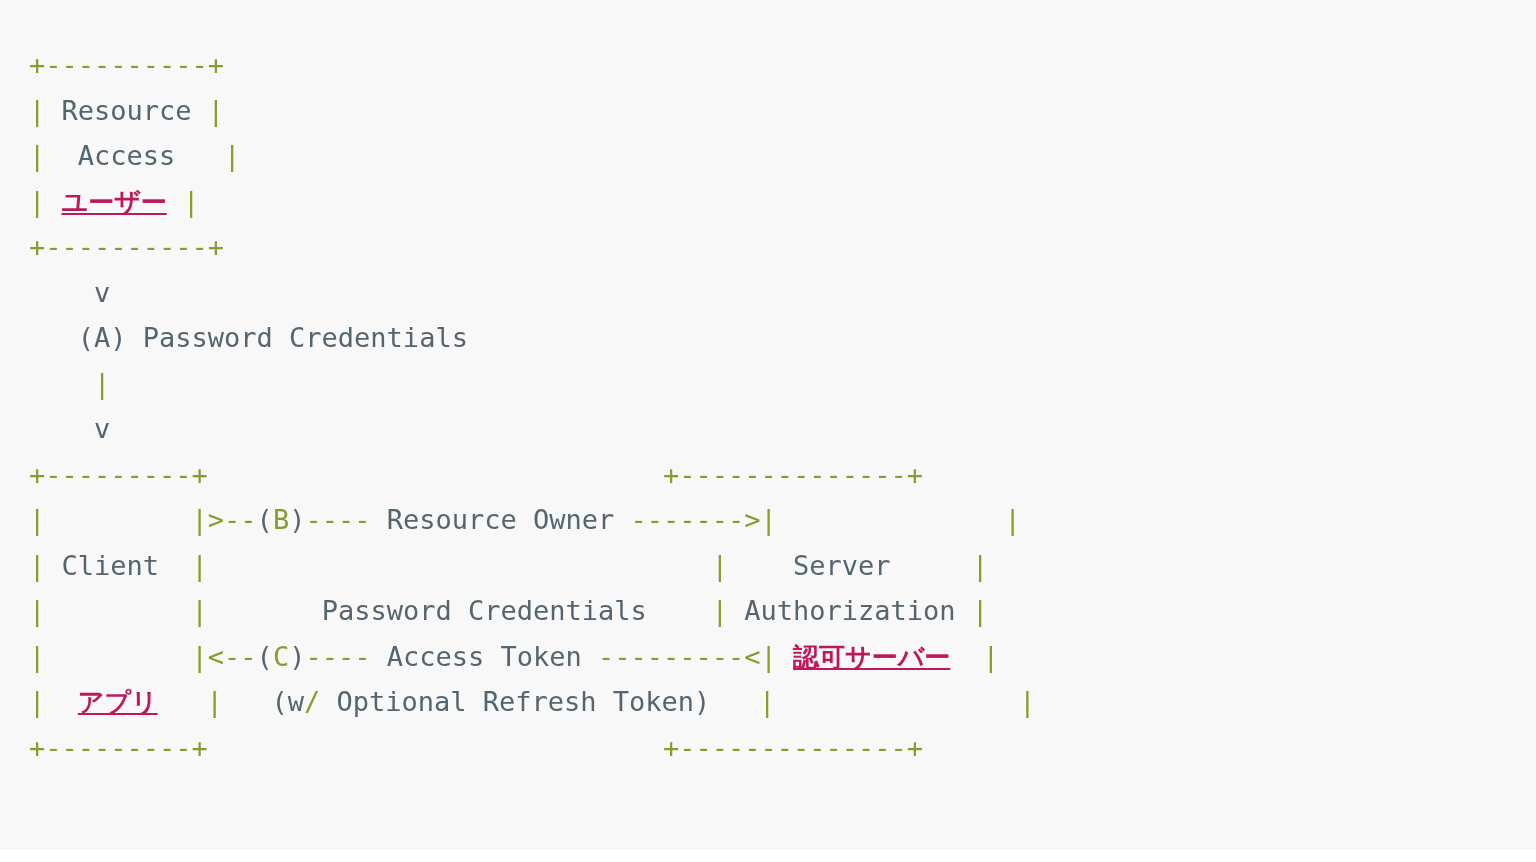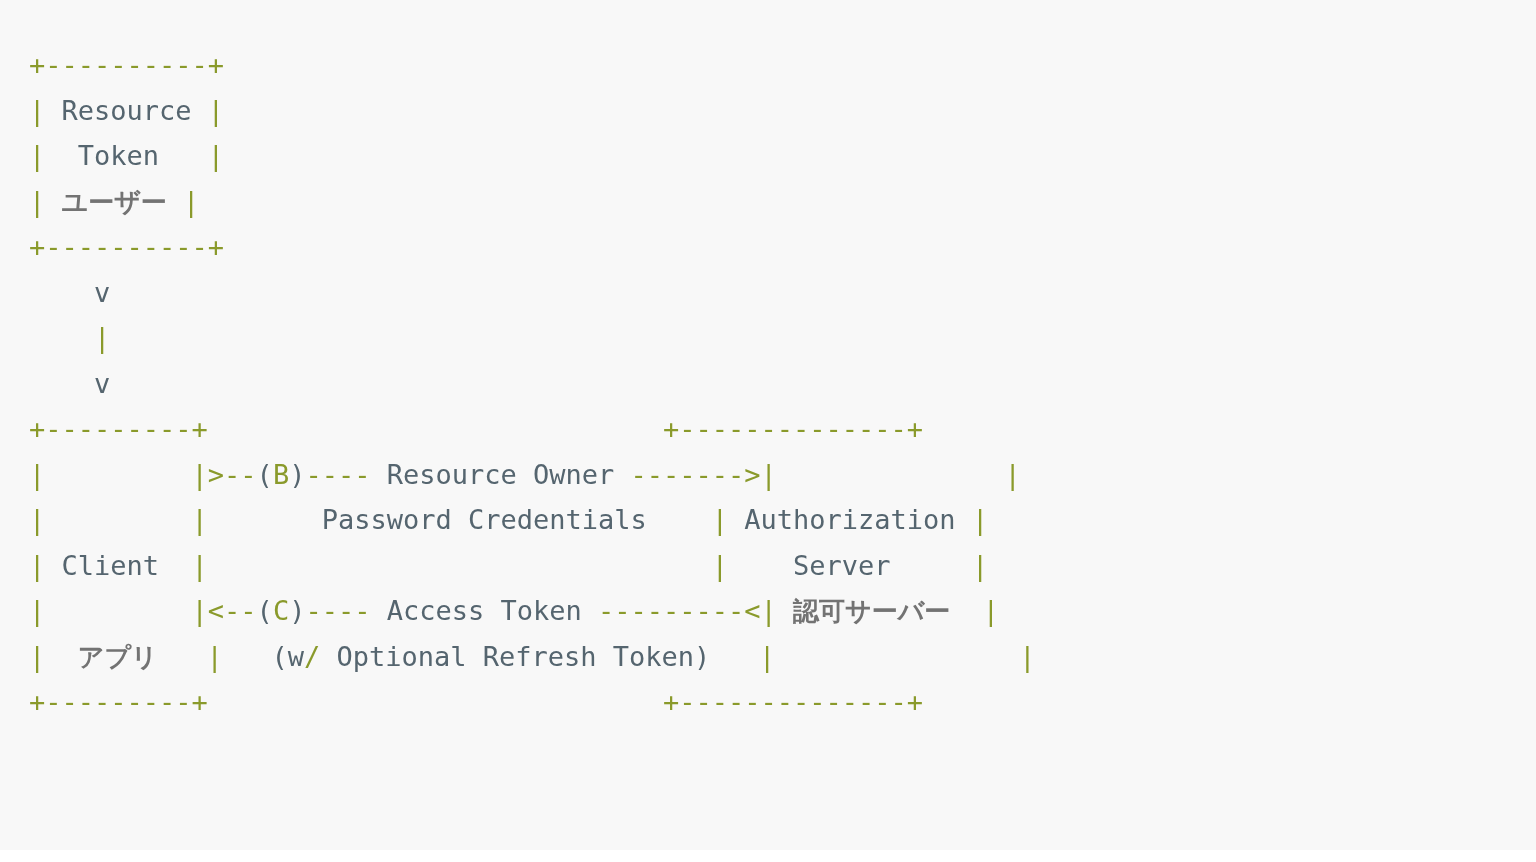--- a/index.html
+++ b/index.html
@@ -33,34 +33,35 @@
   }
   .tok-txt  { color: #55656f; }
   .tok-box  { color: #8a9a2b; }
   .tok-jp   {
     color: #e5422a;
     font-weight: bold;
     font-family: "DejaVu Sans", "Liberation Sans", sans-serif;
     font-size: 26px;
   }
 </style>
-<style>.tok-box{color:#8a9a2b;}.tok-txt{color:#55656f;text-align:center;}.tok-jp{color:#737373;}#code-block{background:#f8f8f8;}html,body{background:#ffffff;}</style></head>
+<style>.tok-box{color:#8a9a2b;}.tok-txt{color:#55656f;text-align:center;}.tok-jp{color:#be185d;text-decoration:underline;}#code-block{background:#f8f8f8;}html,body{background:#ffffff;}</style></head>
 <body>
 
 <div id="code-block">
   <div id="code-lines">
       <div class="code-line"><span class="tok-box">+----------+</span></div>
       <div class="code-line"><span class="tok-box">|</span><span class="tok-txt"> Resource </span><span class="tok-box">|</span></div>
-      <div class="code-line"><span class="tok-box">|</span><span class="tok-txt">  Token   </span><span class="tok-box">|</span></div>
+      <div class="code-line"><span class="tok-box">|</span><span class="tok-txt">  Access   </span><span class="tok-box">|</span></div>
       <div class="code-line"><span class="tok-box">|</span><span class="tok-txt"> </span><span class="tok-jp">ユーザー</span><span class="tok-txt"> </span><span class="tok-box">|</span></div>
       <div class="code-line"><span class="tok-box">+----------+</span></div>
       <div class="code-line"><span class="tok-txt">    v</span></div>
+      <div class="code-line"><span class="tok-txt">   (A) Password Credentials</span></div>
       <div class="code-line"><span class="tok-txt">    </span><span class="tok-box">|</span></div>
       <div class="code-line"><span class="tok-txt">    v</span></div>
       <div class="code-line"><span class="tok-box">+---------+</span><span class="tok-txt">                            </span><span class="tok-box">+--------------+</span></div>
       <div class="code-line"><span class="tok-box">|</span><span class="tok-txt">         </span><span class="tok-box">|&gt;--</span><span class="tok-txt">(</span><span class="tok-box">B</span><span class="tok-txt">)</span><span class="tok-box">----</span><span class="tok-txt"> Resource Owner </span><span class="tok-box">-------&gt;|</span><span class="tok-txt">              </span><span class="tok-box">|</span></div>
+      <div class="code-line"><span class="tok-box">|</span><span class="tok-txt"> Client  </span><span class="tok-box">|</span><span class="tok-txt">                               </span><span class="tok-box">|</span><span class="tok-txt">    Server     </span><span class="tok-box">|</span></div>
       <div class="code-line"><span class="tok-box">|</span><span class="tok-txt">         </span><span class="tok-box">|</span><span class="tok-txt">       Password Credentials    </span><span class="tok-box">|</span><span class="tok-txt"> Authorization </span><span class="tok-box">|</span></div>
-      <div class="code-line"><span class="tok-box">|</span><span class="tok-txt"> Client  </span><span class="tok-box">|</span><span class="tok-txt">                               </span><span class="tok-box">|</span><span class="tok-txt">    Server     </span><span class="tok-box">|</span></div>
       <div class="code-line"><span class="tok-box">|</span><span class="tok-txt">         </span><span class="tok-box">|&lt;--</span><span class="tok-txt">(</span><span class="tok-box">C</span><span class="tok-txt">)</span><span class="tok-box">----</span><span class="tok-txt"> Access Token </span><span class="tok-box">---------&lt;|</span><span class="tok-txt"> </span><span class="tok-jp">認可サーバー</span><span class="tok-txt">  </span><span class="tok-box">|</span></div>
       <div class="code-line"><span class="tok-box">|</span><span class="tok-txt">  </span><span class="tok-jp">アプリ</span><span class="tok-txt">   </span><span class="tok-box">|</span><span class="tok-txt">   (w</span><span class="tok-box">/</span><span class="tok-txt"> Optional Refresh Token)   </span><span class="tok-box">|</span><span class="tok-txt">               </span><span class="tok-box">|</span></div>
       <div class="code-line"><span class="tok-box">+---------+</span><span class="tok-txt">                            </span><span class="tok-box">+--------------+</span></div>
     </div>
 </div>
 
 </body></html>

